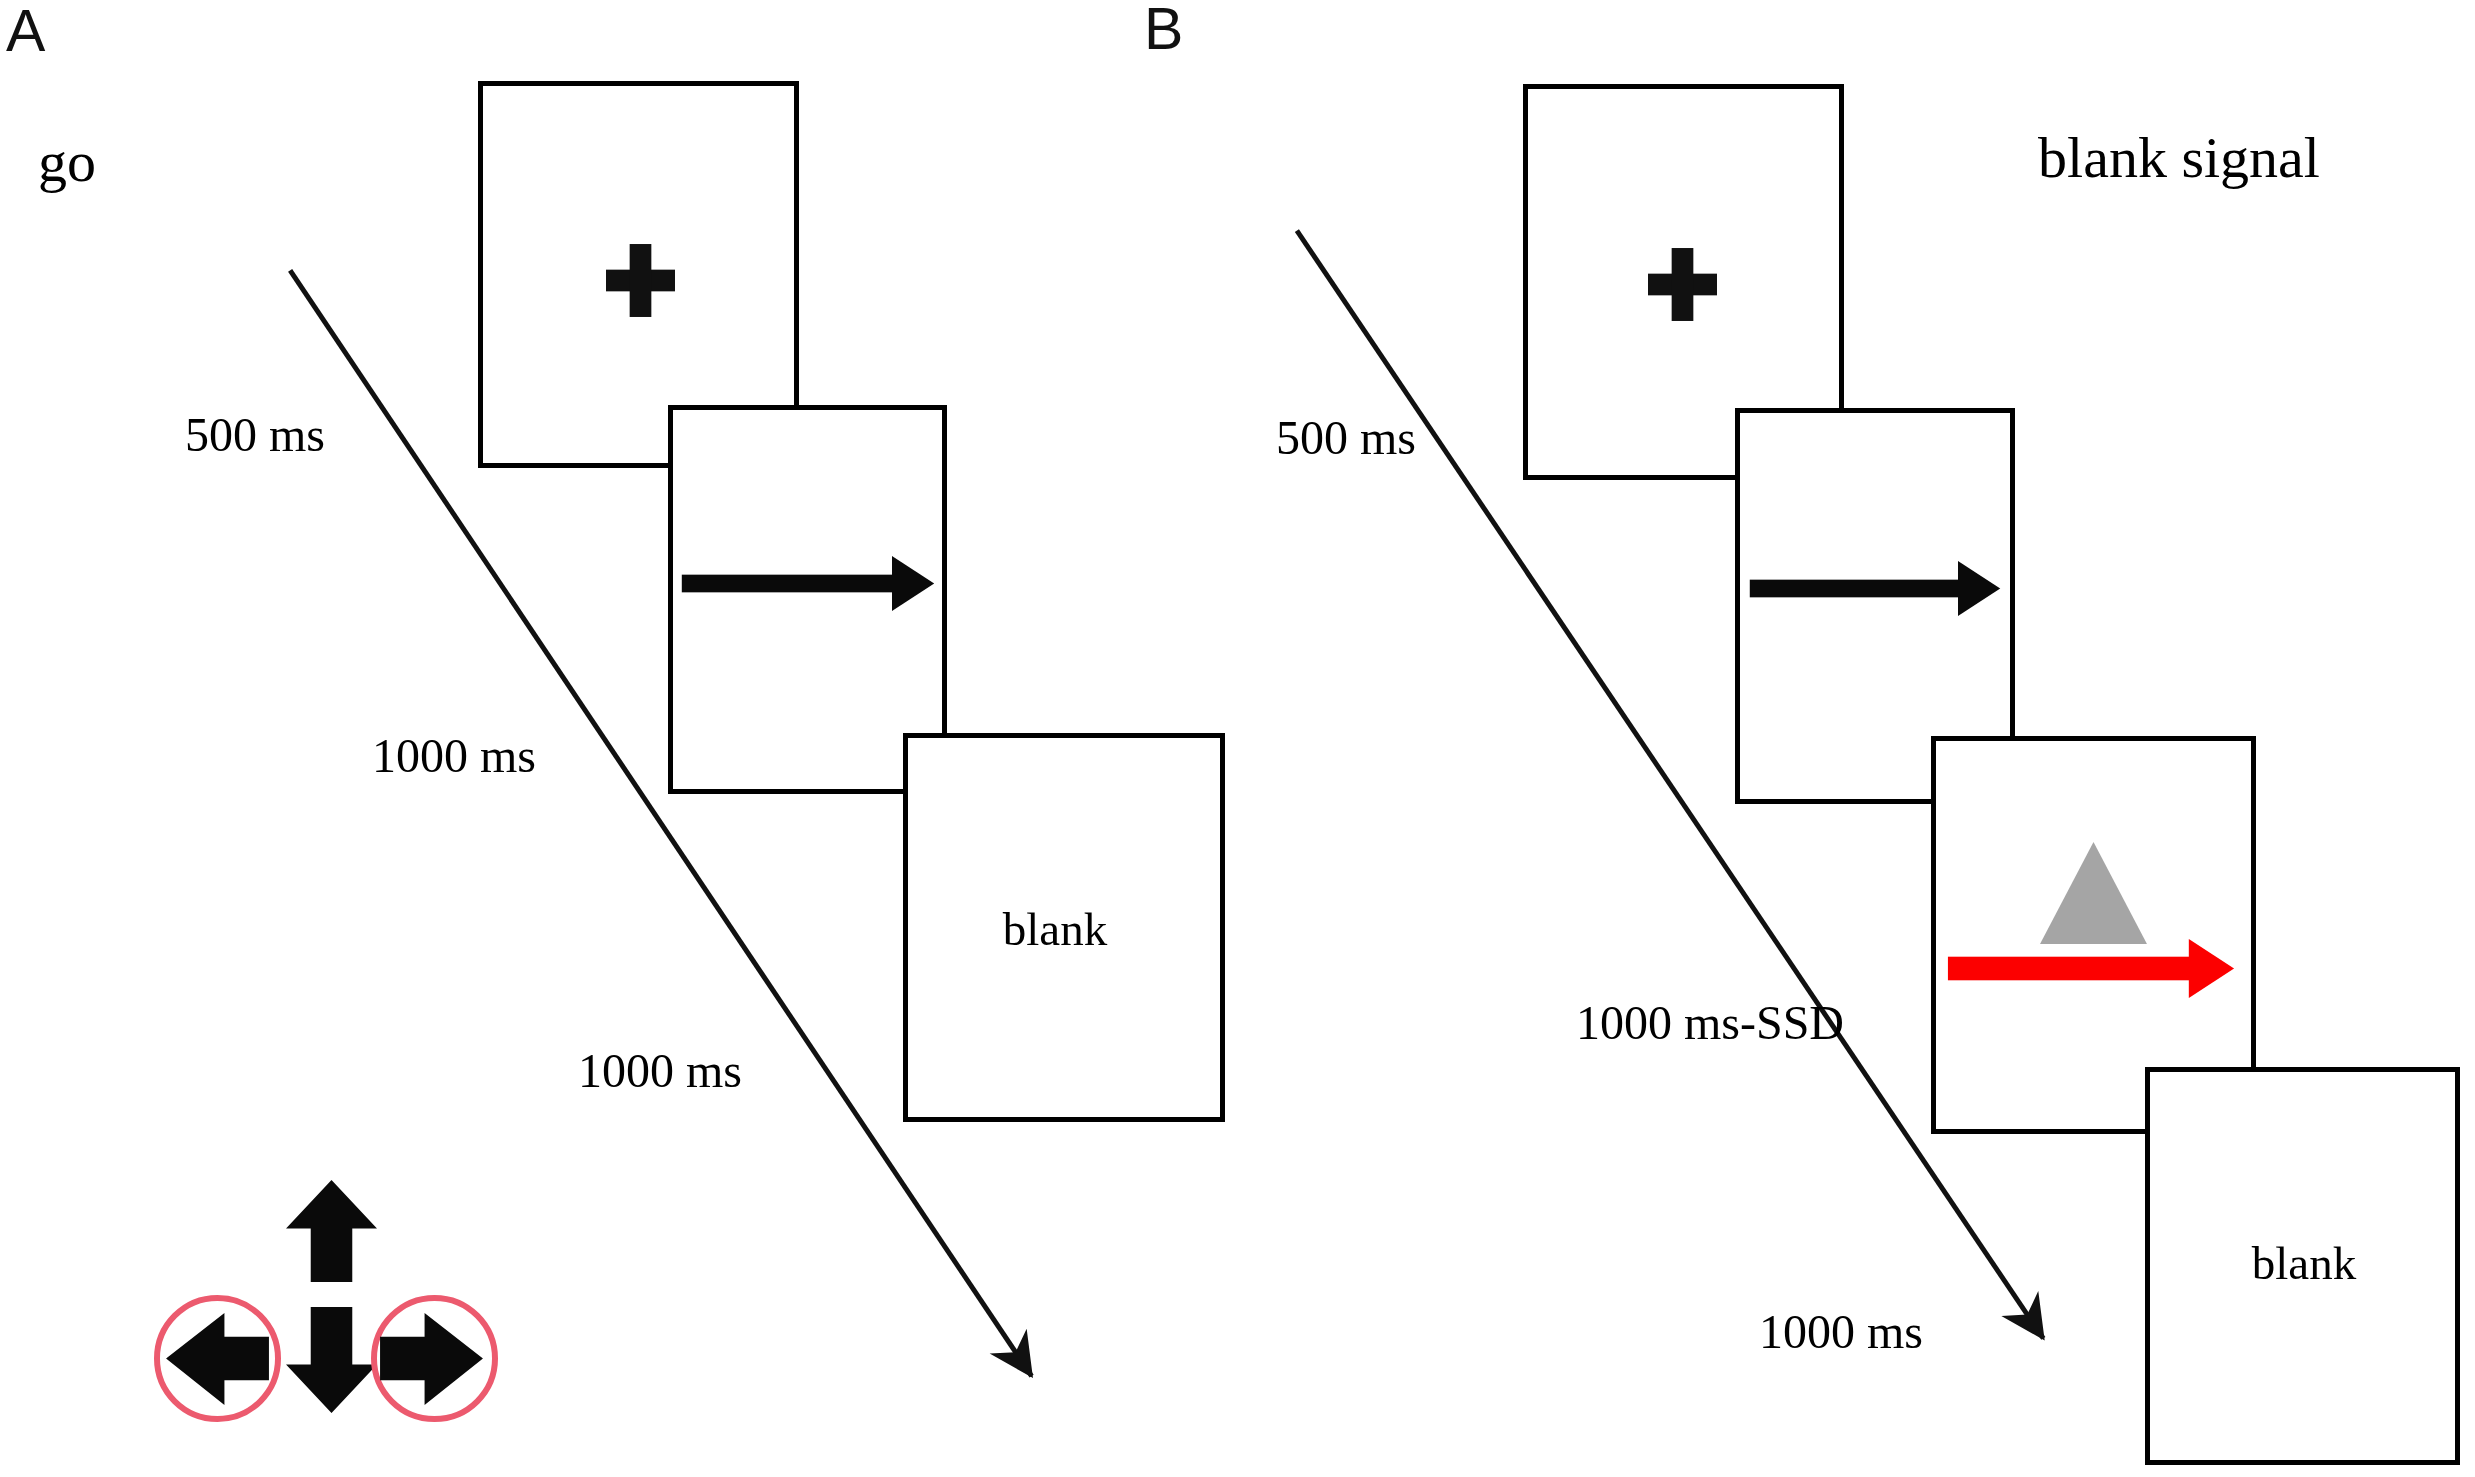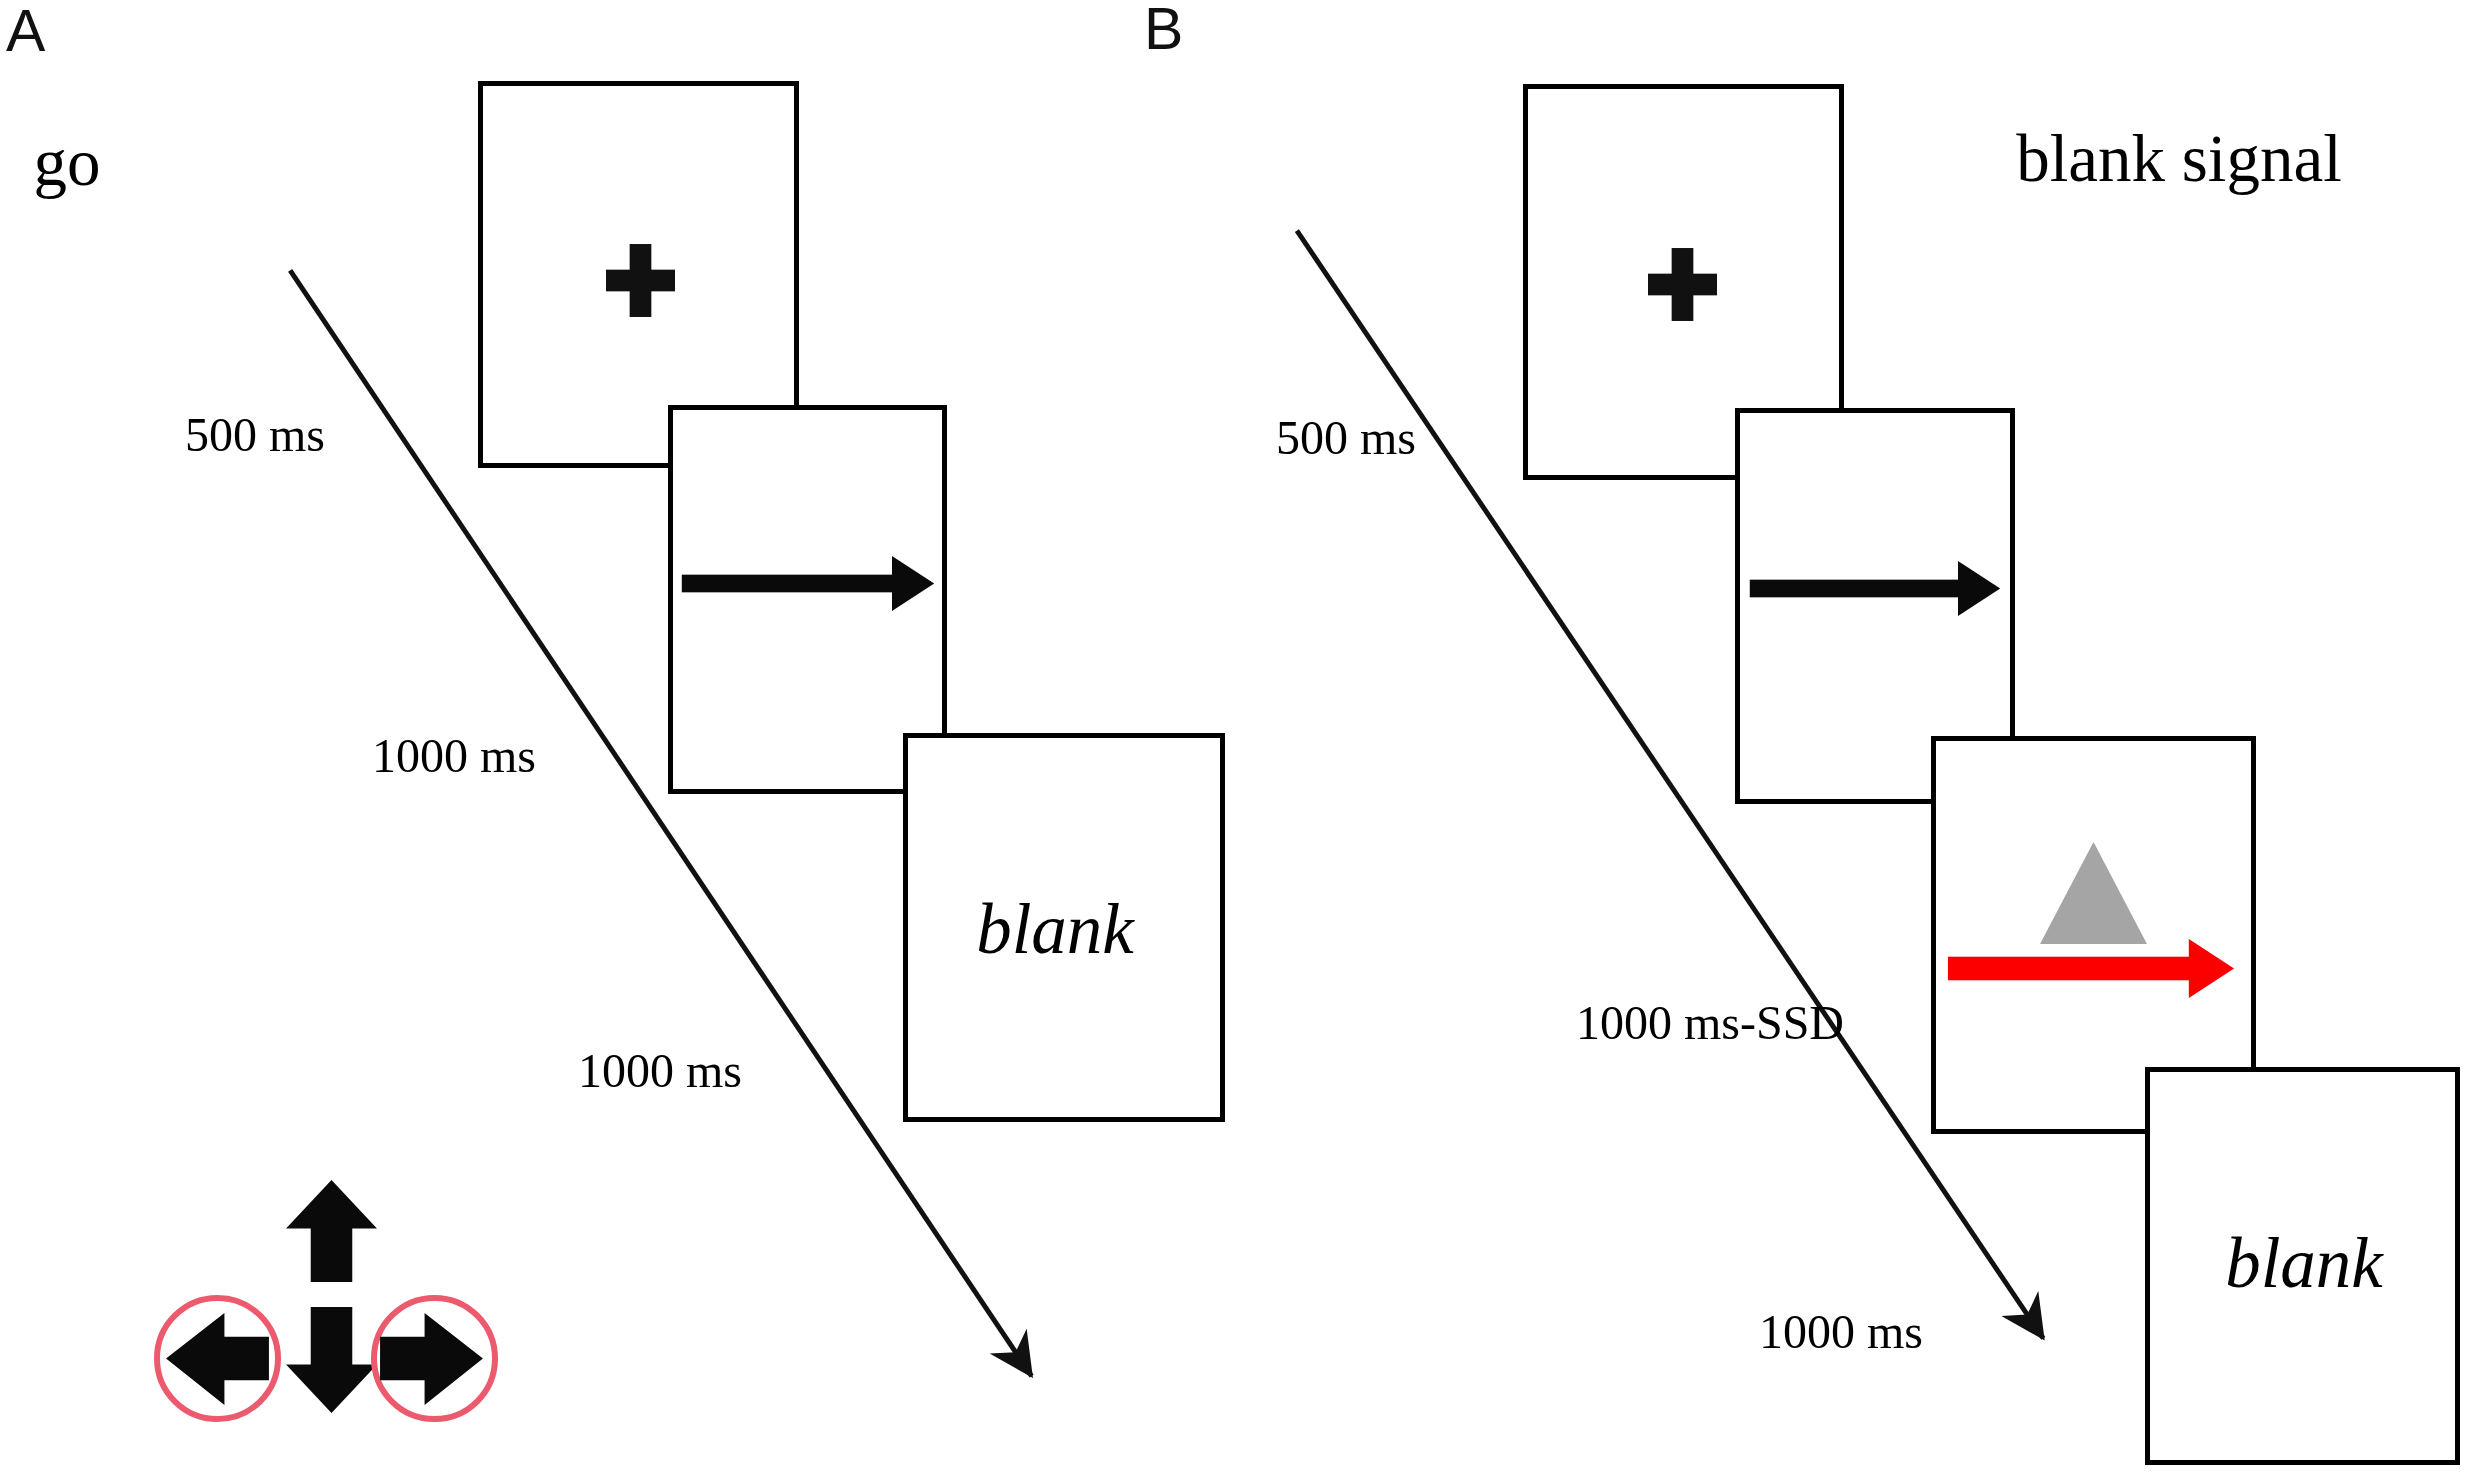--- a/index.html
+++ b/index.html
@@ -13,37 +13,36 @@
     overflow: hidden;
   }
   .abs { position: absolute; }
   .panel-letter {
     font-family: "Liberation Sans", sans-serif;
     font-size: 59px;
     line-height: 1;
     color: #111;
   }
   .fig-title {
-    font-size: 67px;
+    font-size: 58px;
     line-height: 1;
     transform: translate(-50%, -50%);
     white-space: nowrap;
   }
   .time-label {
     font-size: 48px;
     line-height: 1;
     transform: translate(-50%, -50%);
     white-space: nowrap;
   }
   .blank-label {
-    font-size: 71px;
+    font-size: 47px;
     line-height: 1;
     transform: translate(-50%, -50%);
     white-space: nowrap;
-    font-style: italic;
   }
   .screen-box {
     position: absolute;
     box-sizing: border-box;
     border: 5px solid #000;
     background: #ffffff;
   }
   .ring {
     position: absolute;
     box-sizing: border-box;

